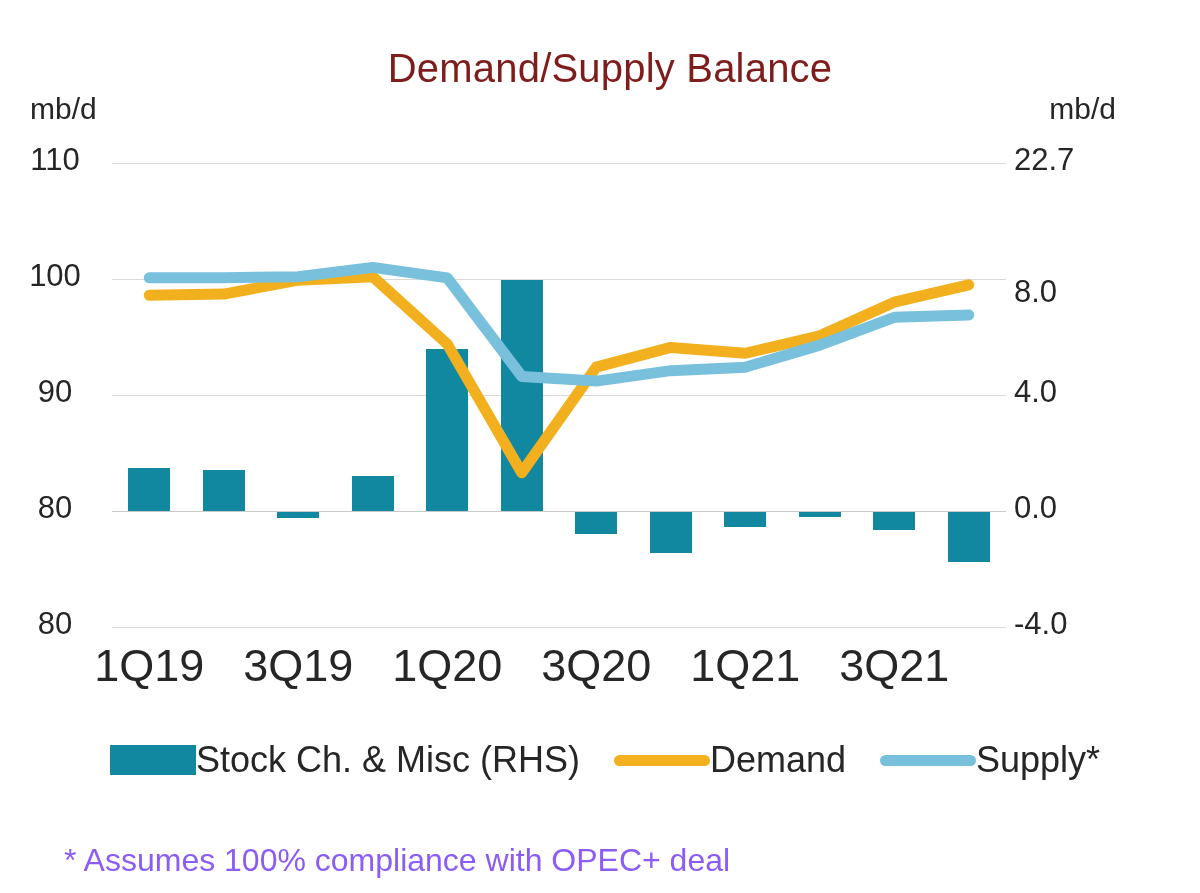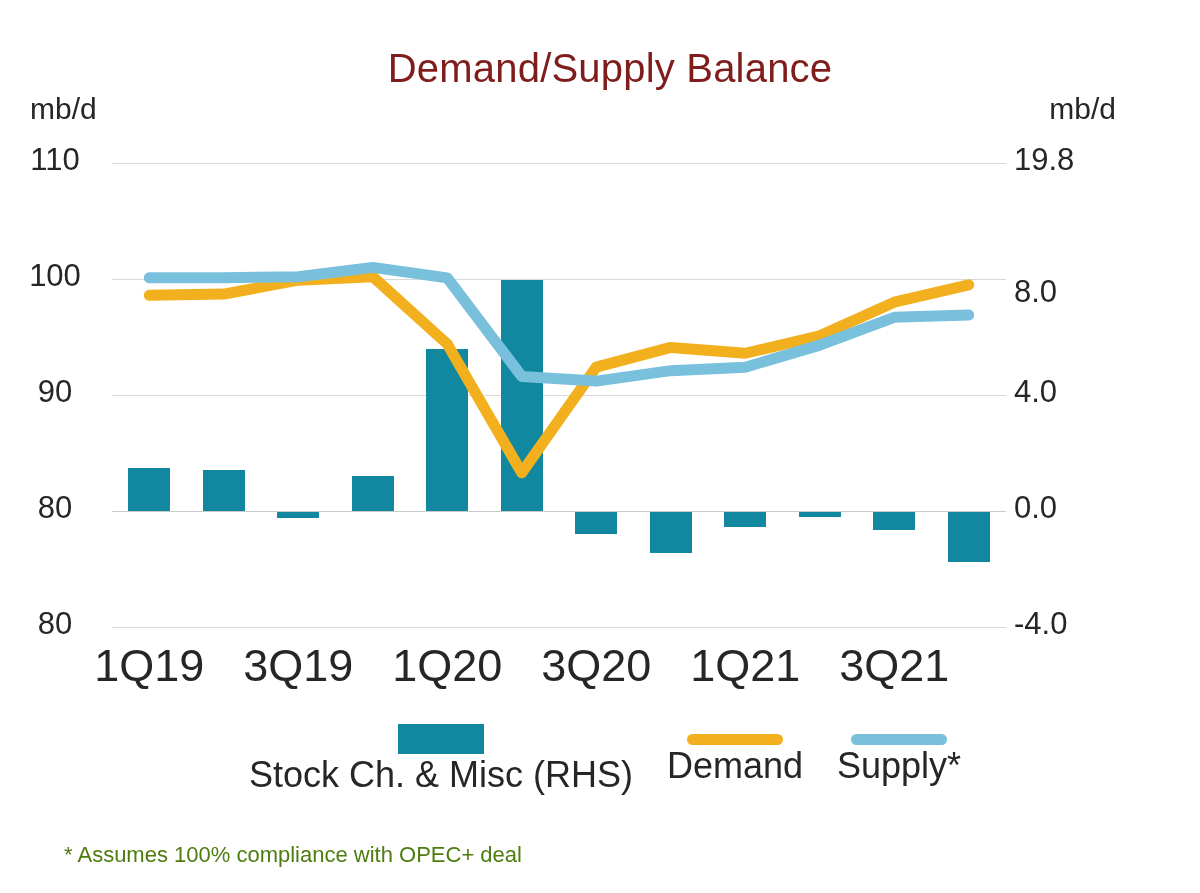--- a/index.html
+++ b/index.html
@@ -60,28 +60,28 @@
     position:absolute;top:0;font-size:45px;color:#262626;
     transform:translateX(-50%);white-space:nowrap;
   }
 
   
   .legend{
     position:absolute;left:0;top:730px;width:1200px;height:60px;
     display:flex;align-items:center;justify-content:center;gap:34px;
     padding-left:10px;box-sizing:border-box;
   }
-  .legend-item{display:flex;align-items:center;flex-direction:column;}
+  .legend-item{display:flex;align-items:center;}
   .legend-label{font-size:36px;color:#262626;white-space:nowrap;}
   .swatch-bar{width:86px;height:30px;background:#11889f;display:block;}
   .swatch-line{width:96px;height:11px;border-radius:6px;display:block;}
 
   
   .footnote{
-    position:absolute;left:64px;top:842px;font-size:22px;color:#4d7c0f;
+    position:absolute;left:64px;top:842px;font-size:32px;color:#8b5cf6;
     white-space:nowrap;
   }
 </style>
 </head>
 <body>
 
 <div class="page">
 
   <div class="chart-title">Demand/Supply Balance</div>
 
@@ -122,21 +122,21 @@
       <div class="ytick left" style="top: 490px;">80</div>
       <div class="ytick left" style="top: 374px;">90</div>
       <div class="ytick left" style="top: 258px;">100</div>
       <div class="ytick left" style="top: 142px;">110</div>
     </div>
   <div id="yticks-right">
       <div class="ytick right" style="top: 606px;">-4.0</div>
       <div class="ytick right" style="top: 490px;">0.0</div>
       <div class="ytick right" style="top: 374px;">4.0</div>
       <div class="ytick right" style="top: 258px; margin-top: 16px;">8.0</div>
-      <div class="ytick right" style="top: 142px;">19.8</div>
+      <div class="ytick right" style="top: 142px;">22.7</div>
     </div>
 
   <div class="xlabels" id="xlabels">
       <div class="xlabel" style="left: 37.25px;">1Q19</div>
       <div class="xlabel" style="left: 186.25px;">3Q19</div>
       <div class="xlabel" style="left: 335.25px;">1Q20</div>
       <div class="xlabel" style="left: 484.25px;">3Q20</div>
       <div class="xlabel" style="left: 633.25px;">1Q21</div>
       <div class="xlabel" style="left: 782.25px;">3Q21</div>
     </div>

